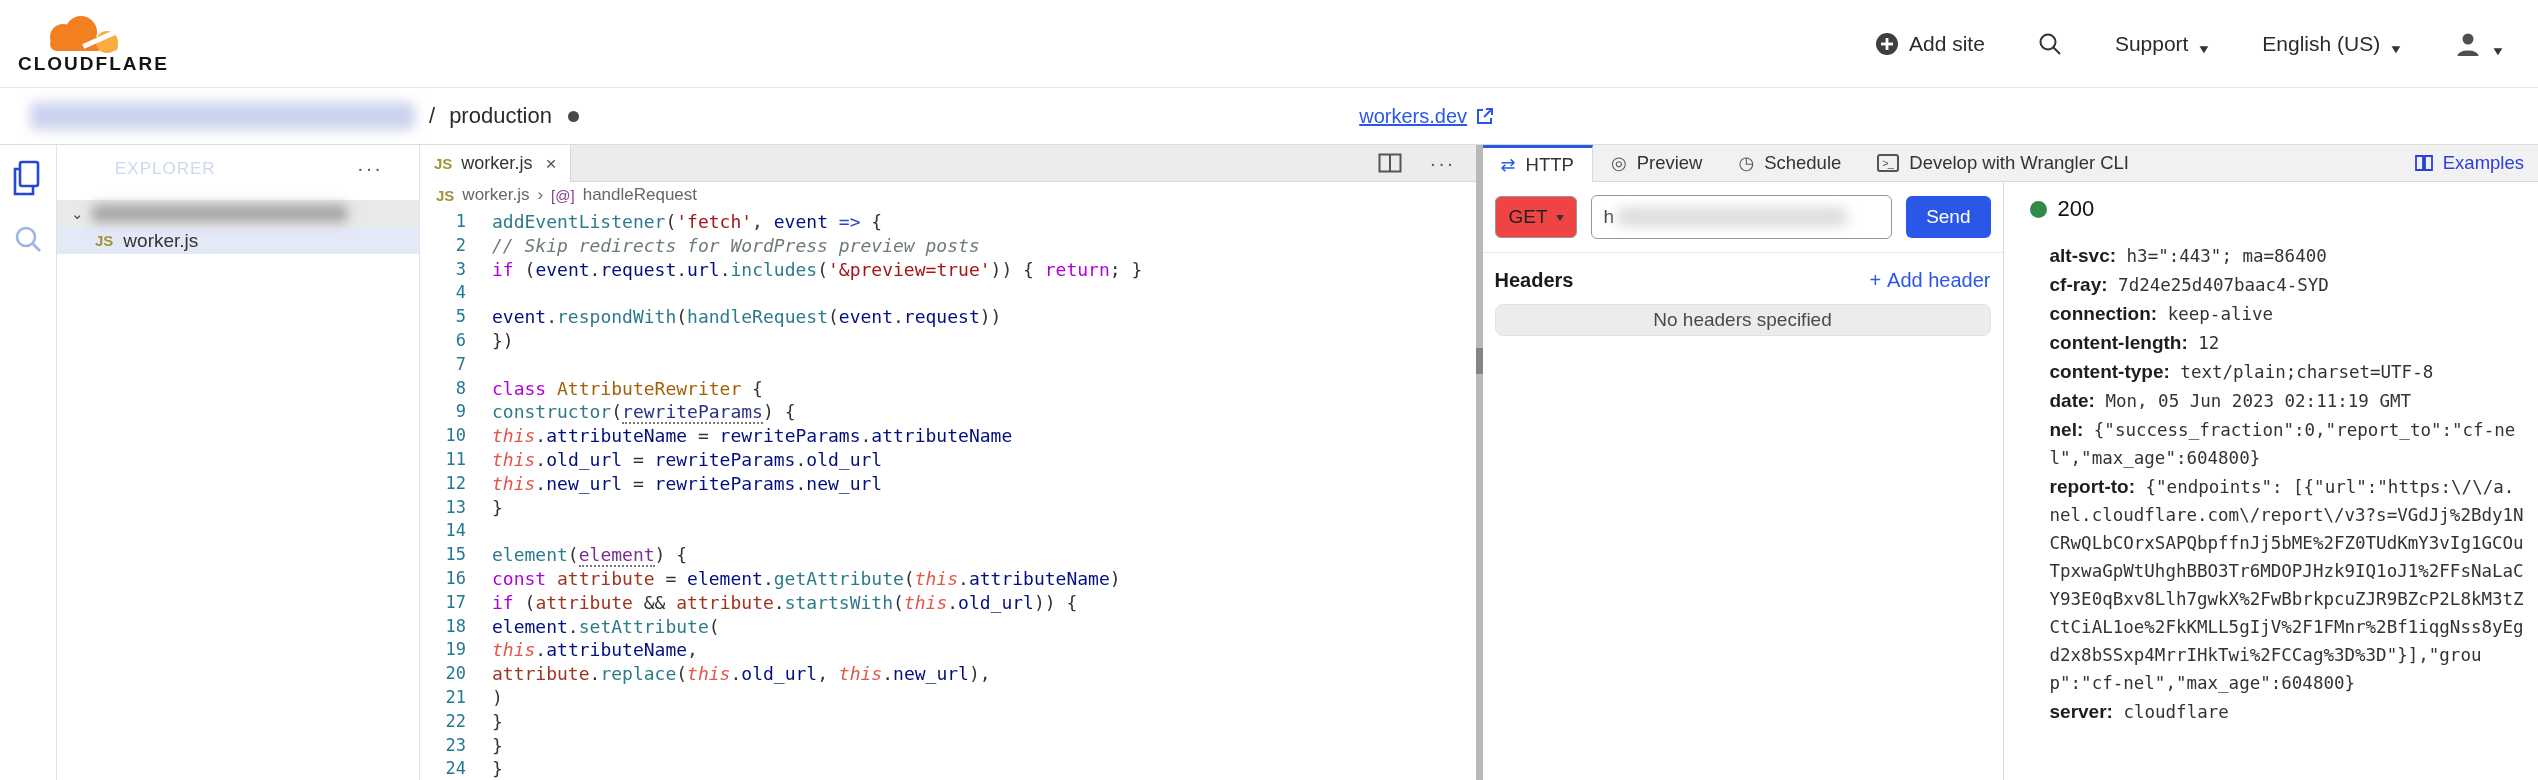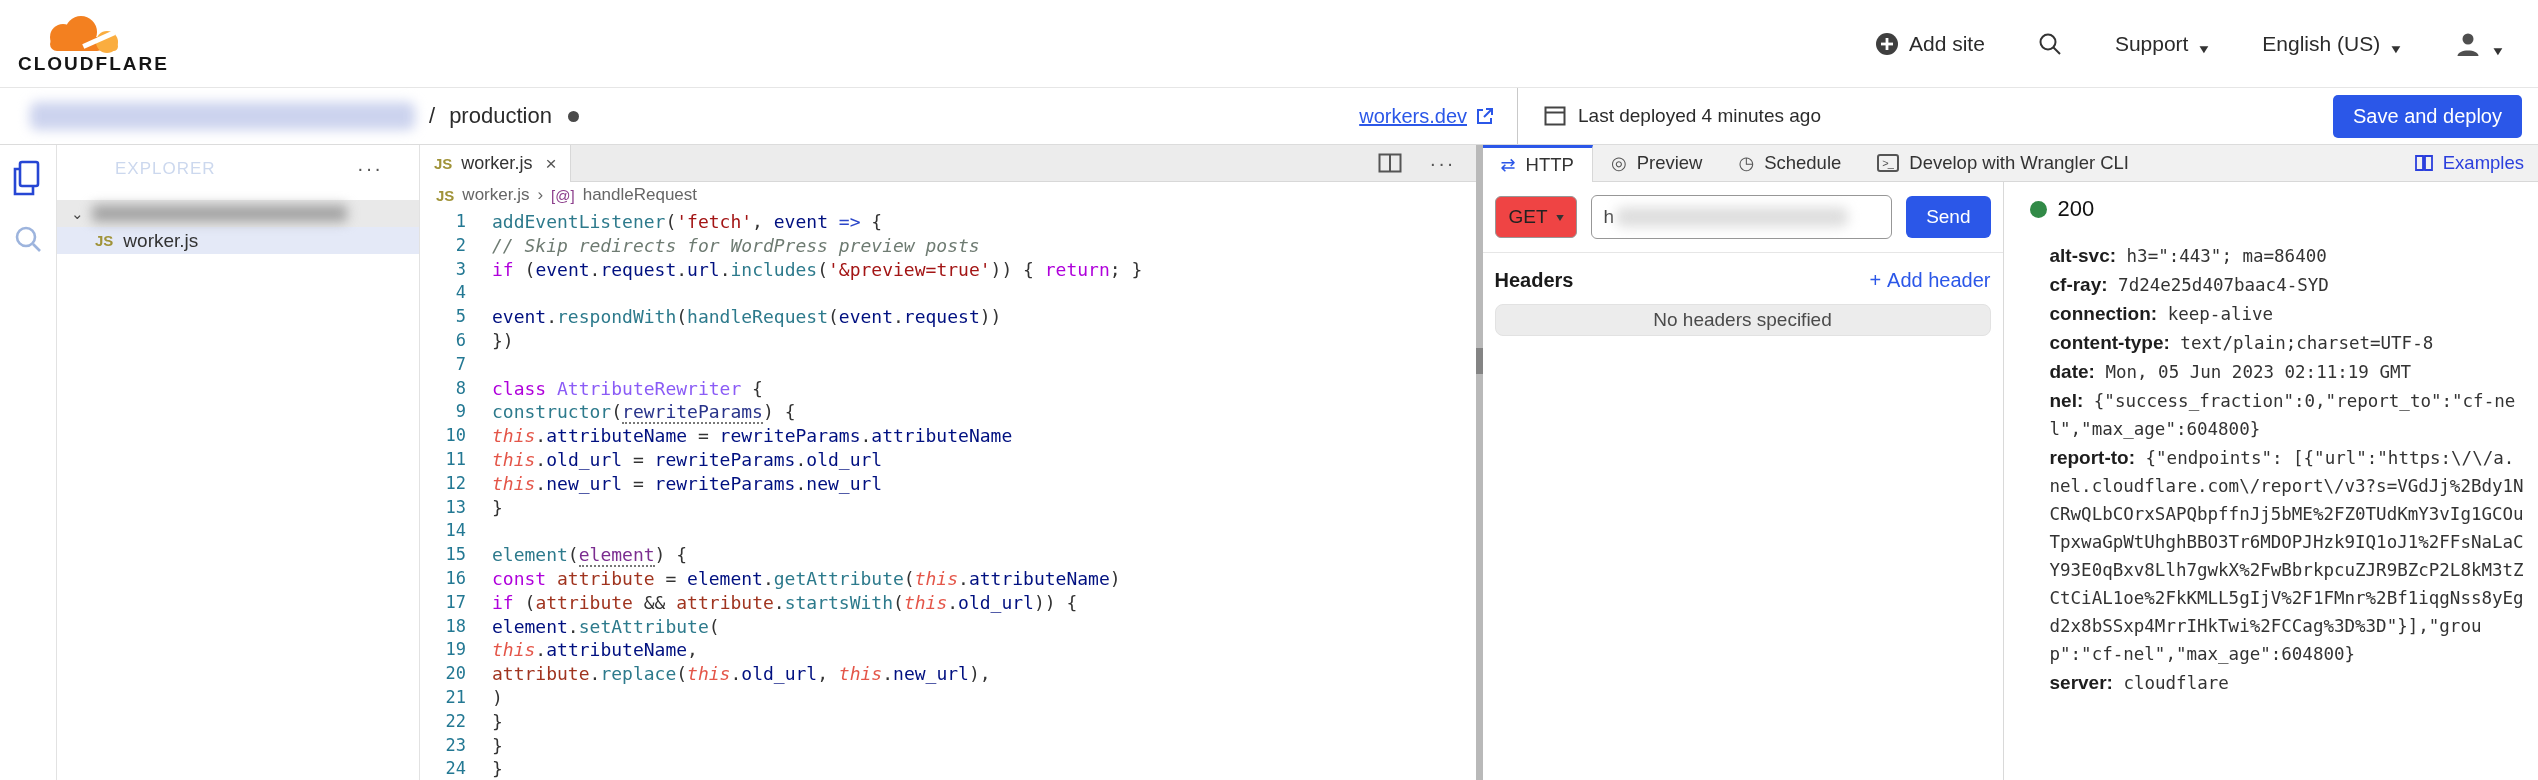--- a/index.html
+++ b/index.html
@@ -48,21 +48,21 @@
   .etabbar{height:37px;background:#ececec;border-bottom:1px solid #d8d8d8;display:flex;align-items:stretch;}
   .etab{display:flex;align-items:center;gap:9px;padding:0 14px;background:#fff;border-right:1px solid #d8d8d8;font-size:18px;color:#333;margin-bottom:-1px;cursor:pointer;}
   .etab .close{color:#555;font-size:19px;margin-left:4px;cursor:pointer;}
   .etab-actions{margin-left:auto;display:flex;align-items:center;gap:28px;padding-right:20px;color:#555;}
   .ebreadcrumbs{height:26px;display:flex;align-items:center;gap:8px;padding-left:16px;font-size:17px;color:#666;}
   .sym-icon{color:#8b3d8b;font-size:15px;}
   .code{flex:1;overflow:hidden;font-family:var(--mono);font-size:18px;line-height:23.8px;padding-top:2px;}
   .code-line{display:flex;white-space:pre;}
   .gutter{width:72px;text-align:right;padding-right:26px;color:#237893;font-size:17px;flex:none;}
   .tk-kw{color:#af00db;} .tk-s{color:#a31515;} .tk-c{color:#6e7b72;font-style:italic;}
-  .tk-v{color:#001080;} .tk-fn{color:#2d7a8c;margin-top:8px;} .tk-ty{color:#8b5cf6;margin-top:20px;}
+  .tk-v{color:#001080;} .tk-fn{color:#2d7a8c;margin-top:8px;} .tk-ty{color:#a16207;margin-top:20px;}
   .tk-th{color:#e45649;font-style:italic;margin-top:6px;} .tk-cv{color:#a0341f;}
   .tk-p{color:#333;} .tk-ar{color:#2b46c8;}
   .tk-pr{color:#7b2d90;border-bottom:2px dotted #777;}
   .tk-prv{color:#28338a;border-bottom:2px dotted #777;}
 
   
   .divider{width:7px;background:#b9b9b9;position:relative;flex:none;}
   .divider-handle{position:absolute;top:203px;left:0;width:7px;height:26px;background:#848484;}
 
   
@@ -152,30 +152,20 @@
       <span class="env-dot"></span>
     </div>
     <div class="workers-link">
       <span>workers.dev</span>
       <svg width="20" height="20" viewBox="0 0 20 20">
         <path d="M8 4 H3 V17 H16 V12" fill="none" stroke="#2b57e8" stroke-width="2"></path>
         <path d="M11 3 H17 V9 M17 3 L9 11" fill="none" stroke="#2b57e8" stroke-width="2"></path>
       </svg>
     </div>
   </div>
-  <div class="deploy-right">
-    <div class="deploy-status">
-      <svg width="22" height="20" viewBox="0 0 22 20">
-        <rect x="1.5" y="1.5" width="19" height="17" fill="none" stroke="#444" stroke-width="2"></rect>
-        <line x1="1.5" y1="6.5" x2="20.5" y2="6.5" stroke="#444" stroke-width="2"></line>
-      </svg>
-      <span>Last deployed 4 minutes ago</span>
-    </div>
-    <button class="btn-primary">Save and deploy</button>
-  </div>
 </div>
 
 <div class="main">
 
   <div class="activitybar">
     <svg width="34" height="38" viewBox="0 0 34 38">
       <rect x="9" y="3" width="18" height="24" rx="2" fill="none" stroke="#2646d4" stroke-width="2.6"></rect>
       <path d="M9 10 H4 V35 H22 V27" fill="none" stroke="#2646d4" stroke-width="2.6"></path>
     </svg>
     <svg width="32" height="32" viewBox="0 0 32 32">
@@ -305,20 +295,21 @@
       </div>
       <div class="response-pane">
         <div class="status-row">
           <span class="status-dot"></span>
           <span>200</span>
         </div>
         <div class="resp-headers">
             <div class="resp-row"><span class="resp-name">alt-svc:</span><span class="resp-value"> h3=":443"; ma=86400</span></div>
             <div class="resp-row"><span class="resp-name">cf-ray:</span><span class="resp-value"> 7d24e25d407baac4-SYD</span></div>
             <div class="resp-row"><span class="resp-name">connection:</span><span class="resp-value"> keep-alive</span></div>
+            <div class="resp-row"><span class="resp-name">content-length:</span><span class="resp-value"> 12</span></div>
             <div class="resp-row"><span class="resp-name">content-type:</span><span class="resp-value"> text/plain;charset=UTF-8</span></div>
             <div class="resp-row"><span class="resp-name">date:</span><span class="resp-value"> Mon, 05 Jun 2023 02:11:19 GMT</span></div>
             <div class="resp-row"><span class="resp-name">nel:</span><span class="resp-value"> {"success_fraction":0,"report_to":"cf-nel","max_age":604800}</span></div>
             <div class="resp-row"><span class="resp-name">report-to:</span><span class="resp-value"> {"endpoints": [{"url":"https:\/\/a.nel.cloudflare.com\/report\/v3?s=VGdJj%2Bdy1NCRwQLbCOrxSAPQbpffnJj5bME%2FZ0TUdKmY3vIg1GCOuTpxwaGpWtUhghBBO3Tr6MDOPJHzk9IQ1oJ1%2FFsNaLaCY93E0qBxv8Llh7gwkX%2FwBbrkpcuZJR9BZcP2L8kM3tZCtCiAL1oe%2FkKMLL5gIjV%2F1FMnr%2Bf1iqgNss8yEgd2x8bSSxp4MrrIHkTwi%2FCCag%3D%3D"}],"group":"cf-nel","max_age":604800}</span></div>
             <div class="resp-row"><span class="resp-name">server:</span><span class="resp-value"> cloudflare</span></div>
           </div>
       </div>
     </div>
   </div>
 </div>

